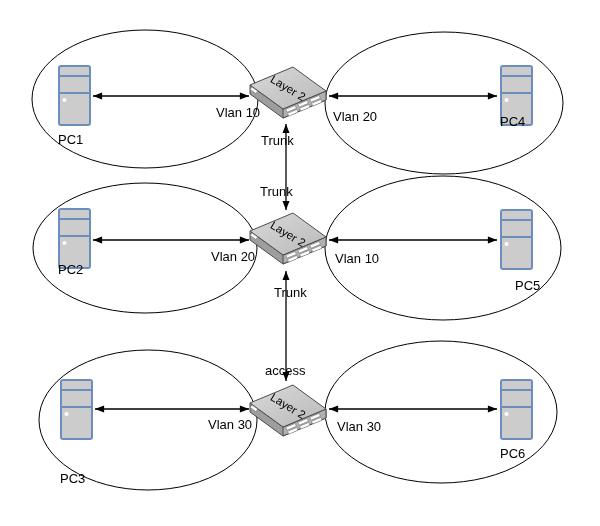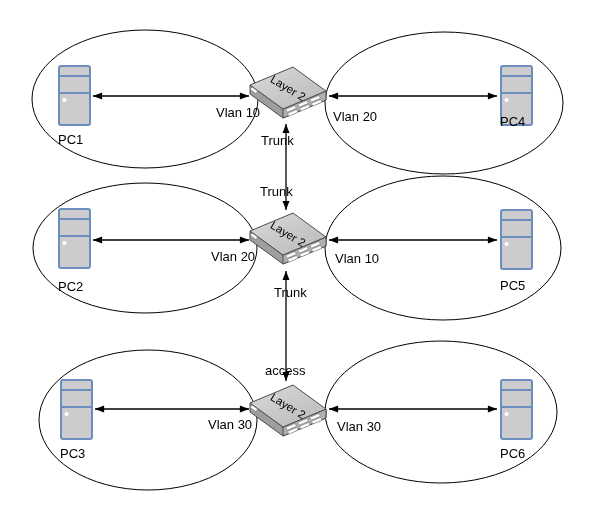--- a/index.html
+++ b/index.html
@@ -110,19 +110,19 @@
   <div class="lbl" style="left:335px;top:252px">Vlan 10</div>
   <div class="lbl" style="left:208px;top:418px">Vlan 30</div>
   <div class="lbl" style="left:337px;top:420px">Vlan 30</div>
 
   <div class="lbl" style="left:261px;top:134px">Trunk</div>
   <div class="lbl" style="left:260px;top:185px">Trunk</div>
   <div class="lbl" style="left:274px;top:286px">Trunk</div>
   <div class="lbl" style="left:265px;top:364px">access</div>
 
   <div class="lbl pc-lbl" style="left:58px;top:133px">PC1</div>
-  <div class="lbl pc-lbl" style="left:58px;top:280px">PC2</div>
-  <div class="lbl pc-lbl" style="left:60px;top:447px">PC3</div>
+  <div class="lbl pc-lbl" style="left:58px;top:263px">PC2</div>
+  <div class="lbl pc-lbl" style="left:60px;top:472px">PC3</div>
   <div class="lbl pc-lbl" style="left:500px;top:115px">PC4</div>
-  <div class="lbl pc-lbl" style="left:500px;top:279px">PC5</div>
+  <div class="lbl pc-lbl" style="left:515px;top:279px">PC5</div>
   <div class="lbl pc-lbl" style="left:500px;top:447px">PC6</div>
 
 </div>
 
 </body></html>

